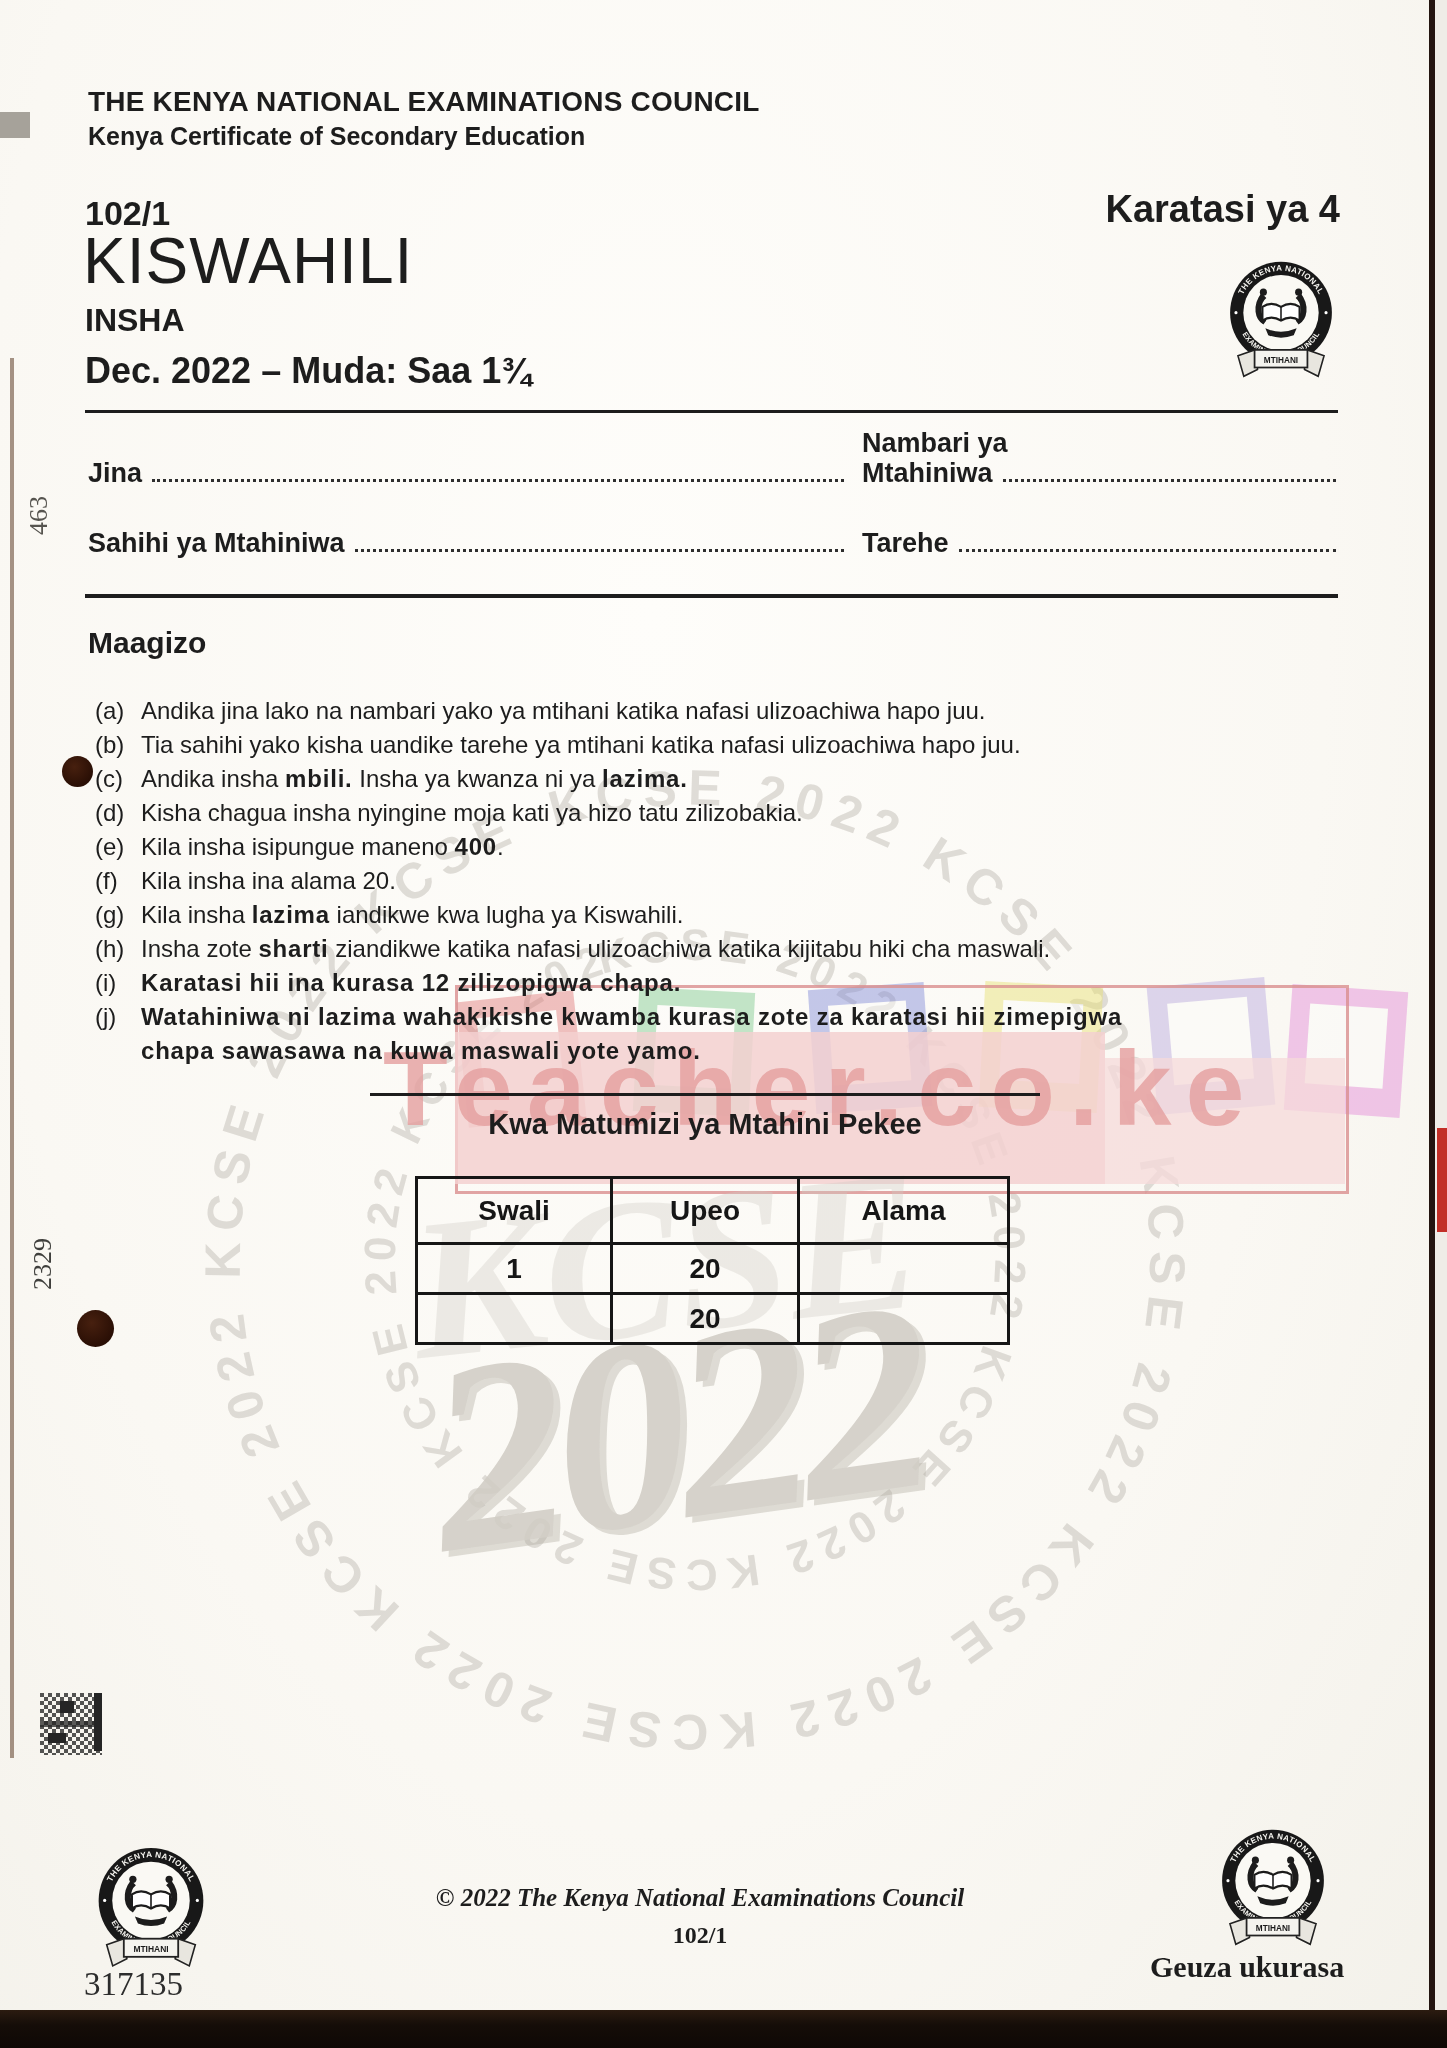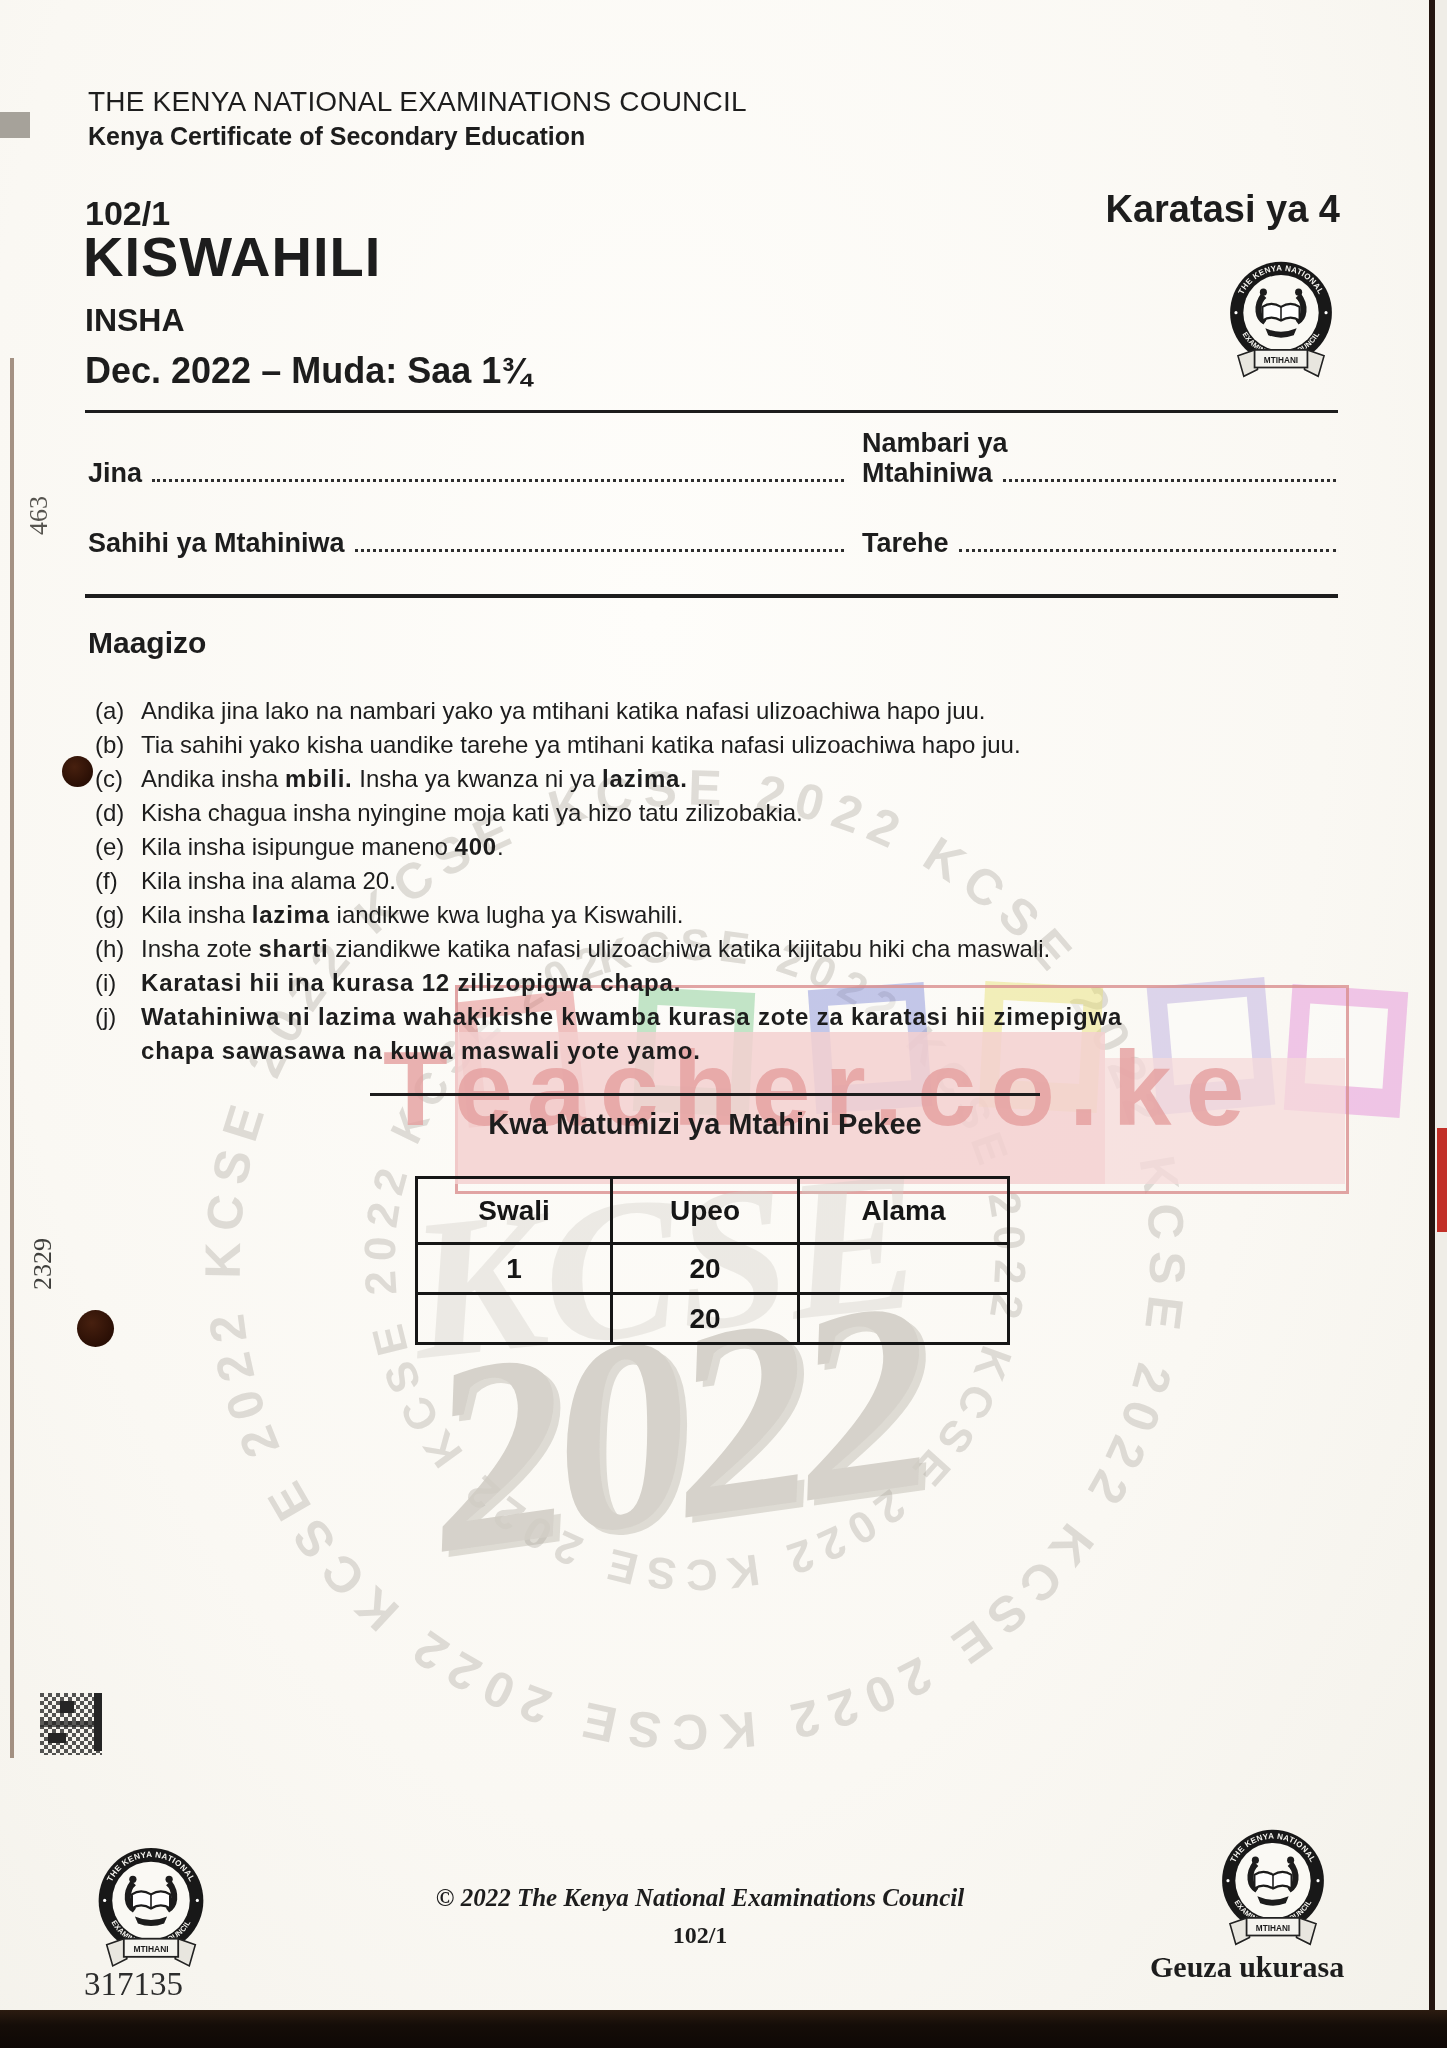--- a/index.html
+++ b/index.html
@@ -4,25 +4,25 @@
 <style>
   html,body{margin:0;padding:0;background:#e9e7e2;}
   .page{position:relative;width:1447px;height:2048px;margin:0 auto;overflow:hidden;
         background:radial-gradient(ellipse at 45% 30%, #fefdfa 0%, #faf8f3 60%, #f3f1ea 100%);
         font-family:"Liberation Sans", sans-serif;color:#1d1d1d;}
   .wm{position:absolute;z-index:1;}
   .ct{position:absolute;z-index:2;}
   .mk{position:absolute;z-index:3;}
   .b{font-weight:bold;margin-top:40px;}
   
-  .l-council{left:88px;top:86px;font-size:28px;font-weight:normal;letter-spacing:.2px;}
+  .l-council{left:88px;top:86px;font-size:28px;font-weight:bold;letter-spacing:.2px;}
   .l-cert{left:88px;top:122px;font-size:25px;font-weight:bold;}
   .l-code{left:85px;top:194px;font-size:34px;font-weight:bold;}
   .l-paper{left:1040px;top:188px;width:300px;text-align:right;font-size:38px;font-weight:bold;}
-  .l-subject{left:83px;top:224px;font-size:56px;font-weight:bold;letter-spacing:1px;}
+  .l-subject{left:83px;top:224px;font-size:64px;font-weight:normal;letter-spacing:1px;}
   .l-insha{left:85px;top:302px;font-size:32px;font-weight:bold;}
   .l-date{left:85px;top:350px;font-size:36px;font-weight:bold;}
   .rule{background:#1d1d1d;}
   
   .frow{display:flex;align-items:flex-end;}
   .flabel{font-size:27px;font-weight:bold;white-space:nowrap;}
   .leader{flex:1;border-bottom:3px dotted #2e2e2e;margin:0 2px 7px 10px;height:1px;}
   
   .ins-title{left:88px;top:626px;font-size:30px;font-weight:bold;}
   .ins-list{left:95px;top:694px;width:1240px;}

